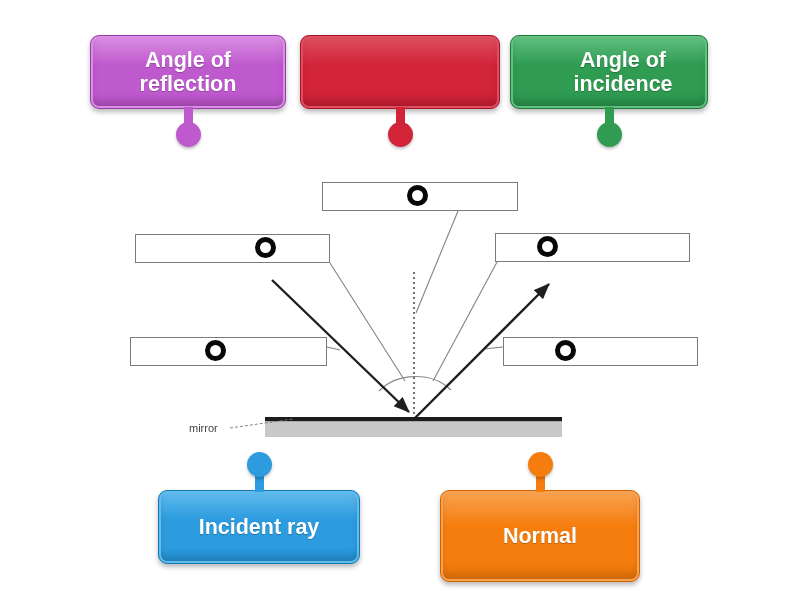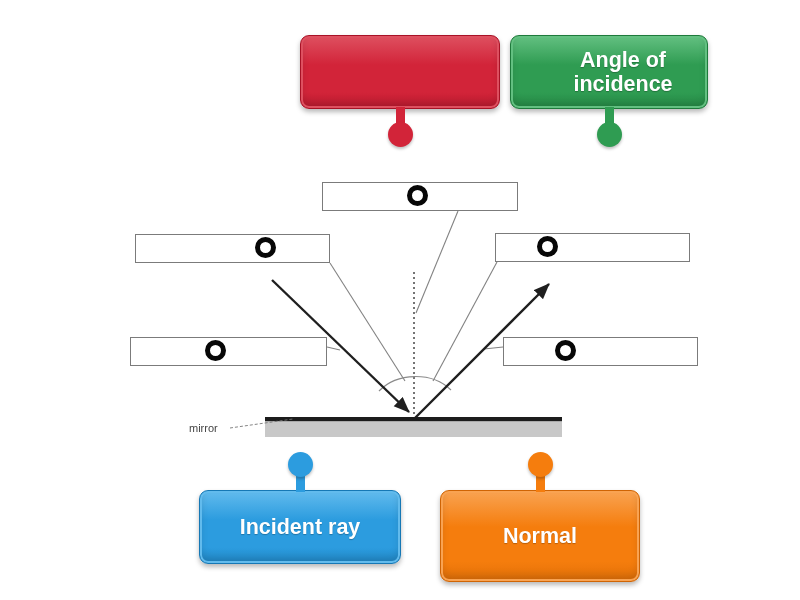--- a/index.html
+++ b/index.html
@@ -86,33 +86,38 @@
   <div class="zone" style="left:495px;top:233px;width:195px;">
     <span class="ring" style="left:41px;"></span>
   </div>
   <div class="zone" style="left:130px;top:337px;width:197px;">
     <span class="ring" style="left:74px;"></span>
   </div>
   <div class="zone" style="left:503px;top:337px;width:195px;">
     <span class="ring" style="left:51px;"></span>
   </div>
 
+  <div class="chip pin-below" style="left: 90px; top: 35px; width: 196px; height: 74px; --light: #da8ee3; --main: #bf5ace; --dark: #9c3bac;">
+    <span>Angle of reflection</span>
+    <span class="pin-stem"></span>
+    <span class="pin-dot"></span>
+  </div>
 
   <div class="chip pin-below" style="left: 300px; top: 35px; width: 200px; height: 74px; --light: #de5060; --main: #d22439; --dark: #a81226;">
     <span class="pin-stem"></span>
     <span class="pin-dot"></span>
   </div>
 
   <div class="chip pin-below" style="left: 510px; top: 35px; width: 198px; height: 74px; padding-left: 48px; --light: #63c081; --main: #2f9c52; --dark: #1e7a3b;">
     <span>Angle of incidence</span>
     <span class="pin-stem"></span>
     <span class="pin-dot"></span>
   </div>
 
-  <div class="chip pin-above" style="left: 158px; top: 490px; width: 202px; height: 74px; margin-left: 41px; --light: #62bbed; --main: #2c9cdf; --dark: #1678b5;">
+  <div class="chip pin-above" style="left: 158px; top: 490px; width: 202px; height: 74px; --light: #62bbed; --main: #2c9cdf; --dark: #1678b5;">
     <span>Incident ray</span>
     <span class="pin-stem"></span>
     <span class="pin-dot"></span>
   </div>
 
   <div class="chip pin-above" style="left: 440px; top: 490px; width: 200px; height: 92px; --light: #f9a352; --main: #f57d0d; --dark: #cf6404;">
     <span>Normal</span>
     <span class="pin-stem"></span>
     <span class="pin-dot"></span>
   </div>

